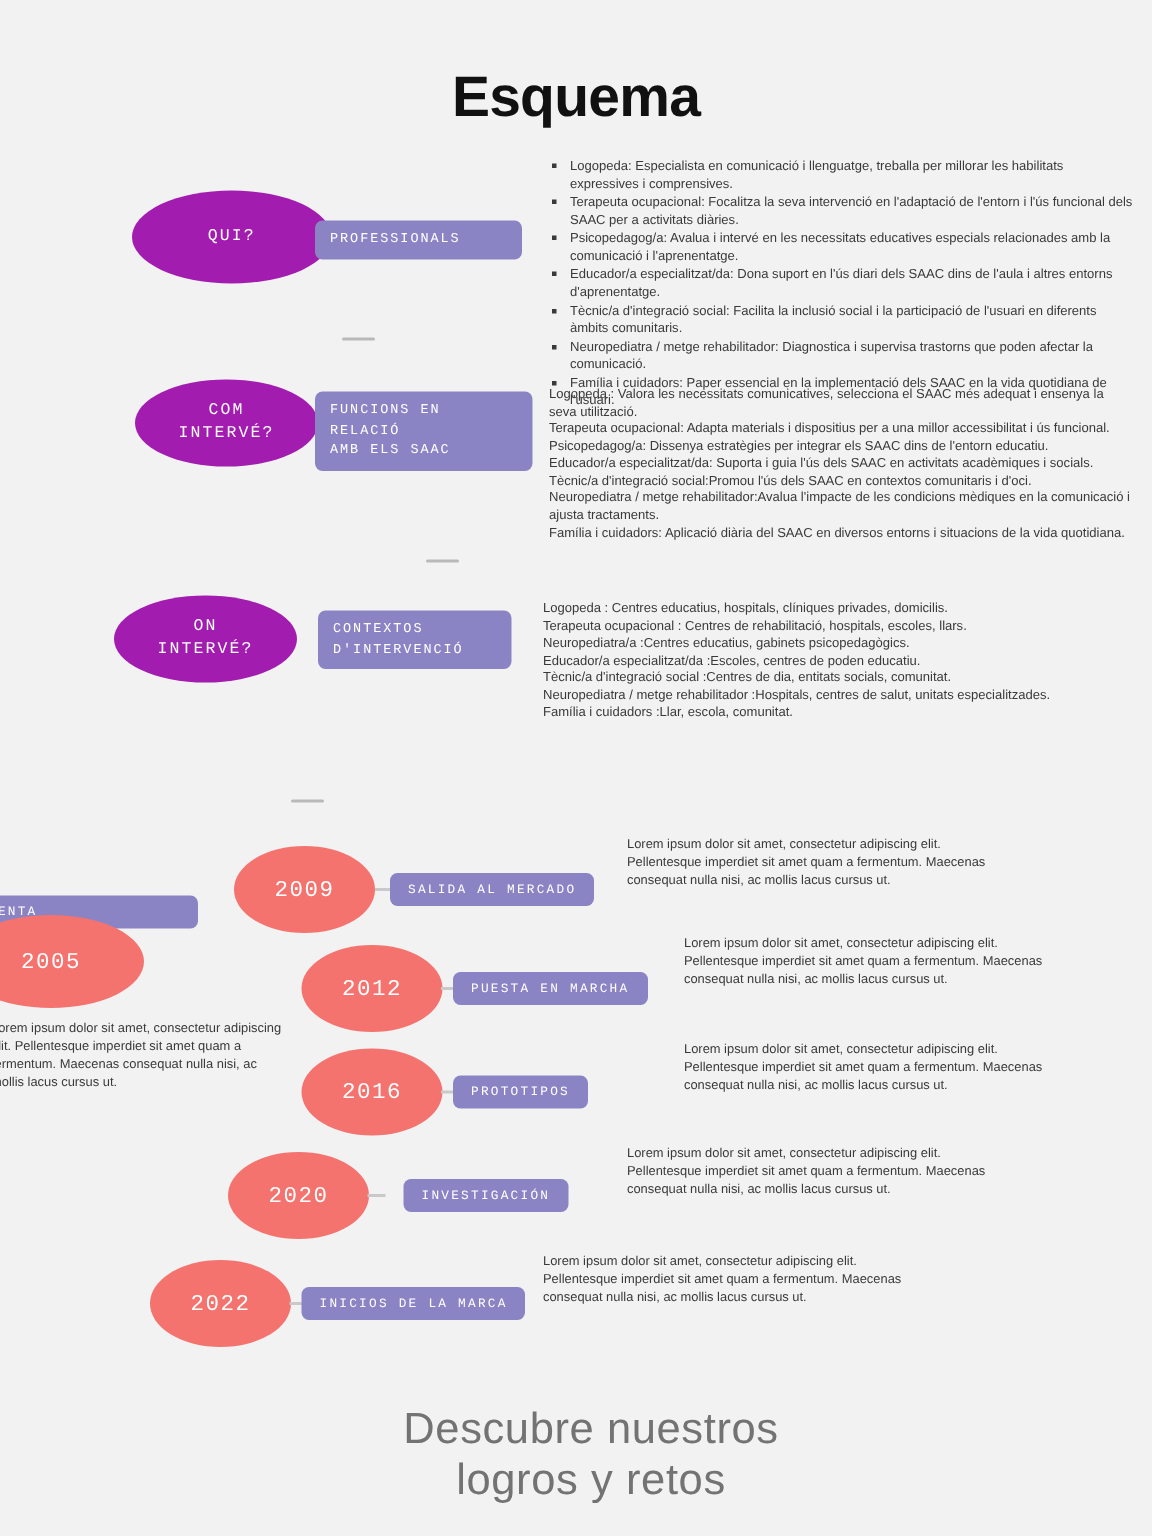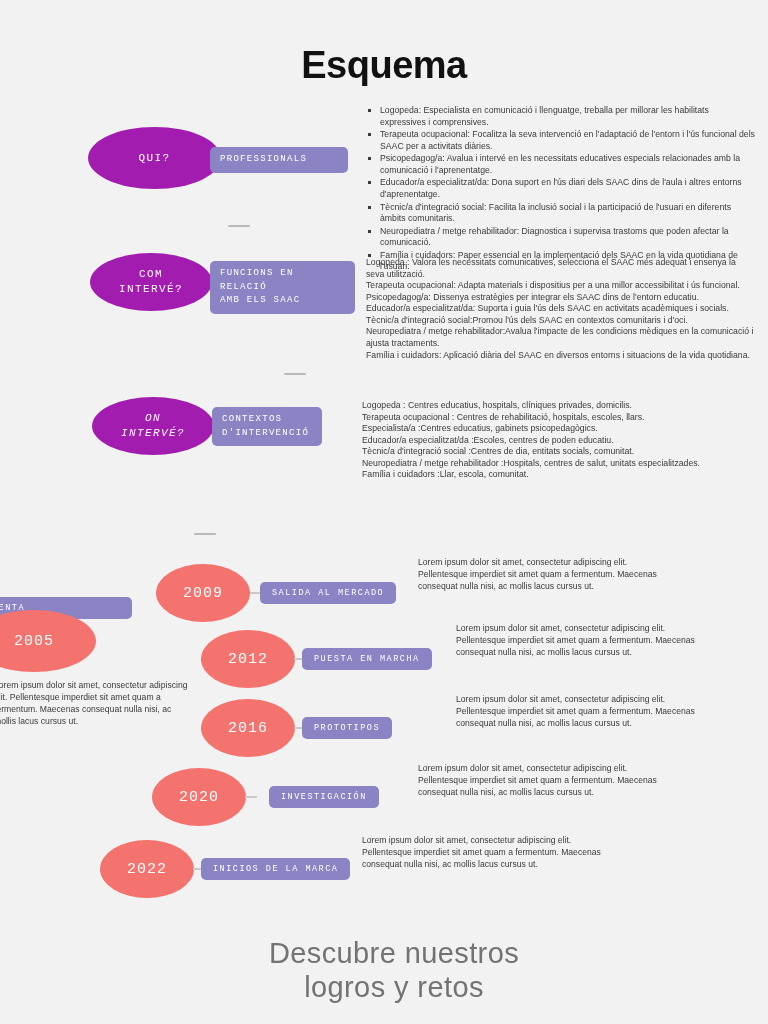--- a/index.html
+++ b/index.html
@@ -198,32 +198,32 @@
       <p>Psicopedagog/a: Dissenya estratègies per integrar els SAAC dins de l'entorn educatiu.</p>
       <p>Educador/a especialitzat/da: Suporta i guia l'ús dels SAAC en activitats acadèmiques i socials.</p>
       <p>Tècnic/a d'integració social:Promou l'ús dels SAAC en contextos comunitaris i d'oci.</p>
       <p>Neuropediatra / metge rehabilitador:Avalua l'impacte de les condicions mèdiques en la comunicació i ajusta tractaments.</p>
       <p>Família i cuidadors: Aplicació diària del SAAC en diversos entorns i situacions de la vida quotidiana.</p>
     </div>
     <div class="divider" style="left:284px; top:268px;"></div>
   </div>
 
   <div class="scheme-row">
-    <div class="bubble" style="left:92px; top:292px; width:122px; height:58px;font-style:italic;">
+    <div class="bubble" style="left:76px; top:292px; width:122px; height:58px;">
       <span style="white-space:pre-line">ON
 INTERVÉ?</span>
     </div>
-    <div class="tag" style="left:212px; top:302px; width:110px;">
+    <div class="tag" style="left:212px; top:302px; width:129px;">
       <span style="white-space:pre-line">CONTEXTOS
 D'INTERVENCIÓ</span>
     </div>
     <div class="scheme-body" style="left:362px; top:295px;">
       <p>Logopeda : Centres educatius, hospitals, clíniques privades, domicilis.</p>
       <p>Terapeuta ocupacional : Centres de rehabilitació, hospitals, escoles, llars.</p>
-      <p>Especialista/a :Centres educatius, gabinets psicopedagògics.</p>
+      <p>Neuropediatra/a :Centres educatius, gabinets psicopedagògics.</p>
       <p>Educador/a especialitzat/da :Escoles, centres de poden educatiu.</p>
       <p>Tècnic/a d'integració social :Centres de dia, entitats socials, comunitat.</p>
       <p>Neuropediatra / metge rehabilitador :Hospitals, centres de salut, unitats especialitzades.</p>
       <p>Família i cuidadors :Llar, escola, comunitat.</p>
     </div>
     <div class="divider" style="left:194px; top:428px;"></div>
   </div>
 </div>
 
 <div class="timeline">

